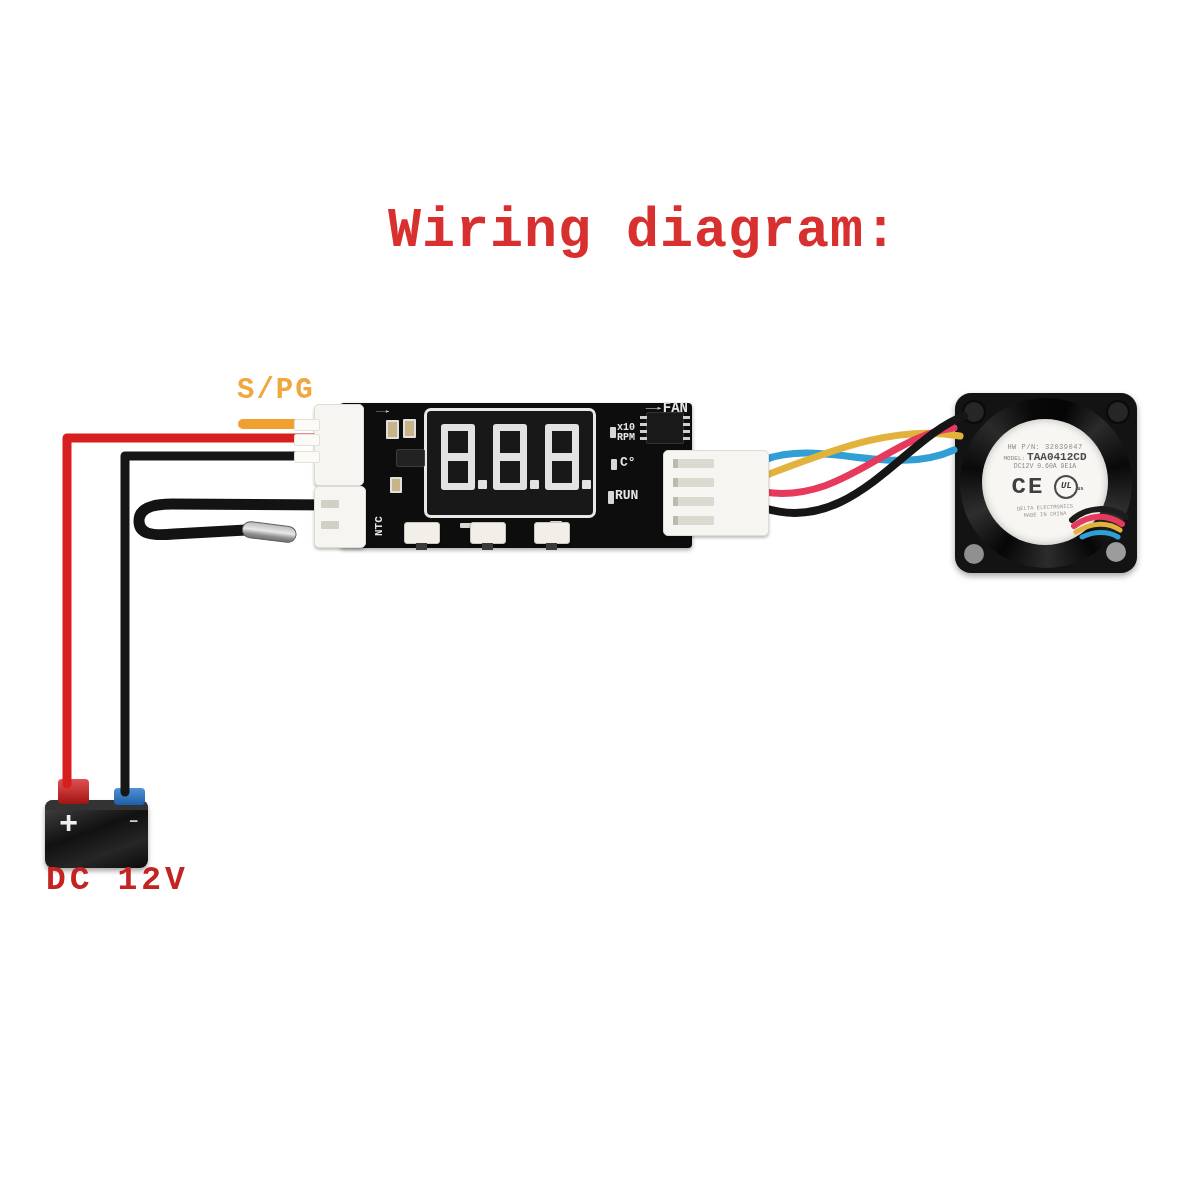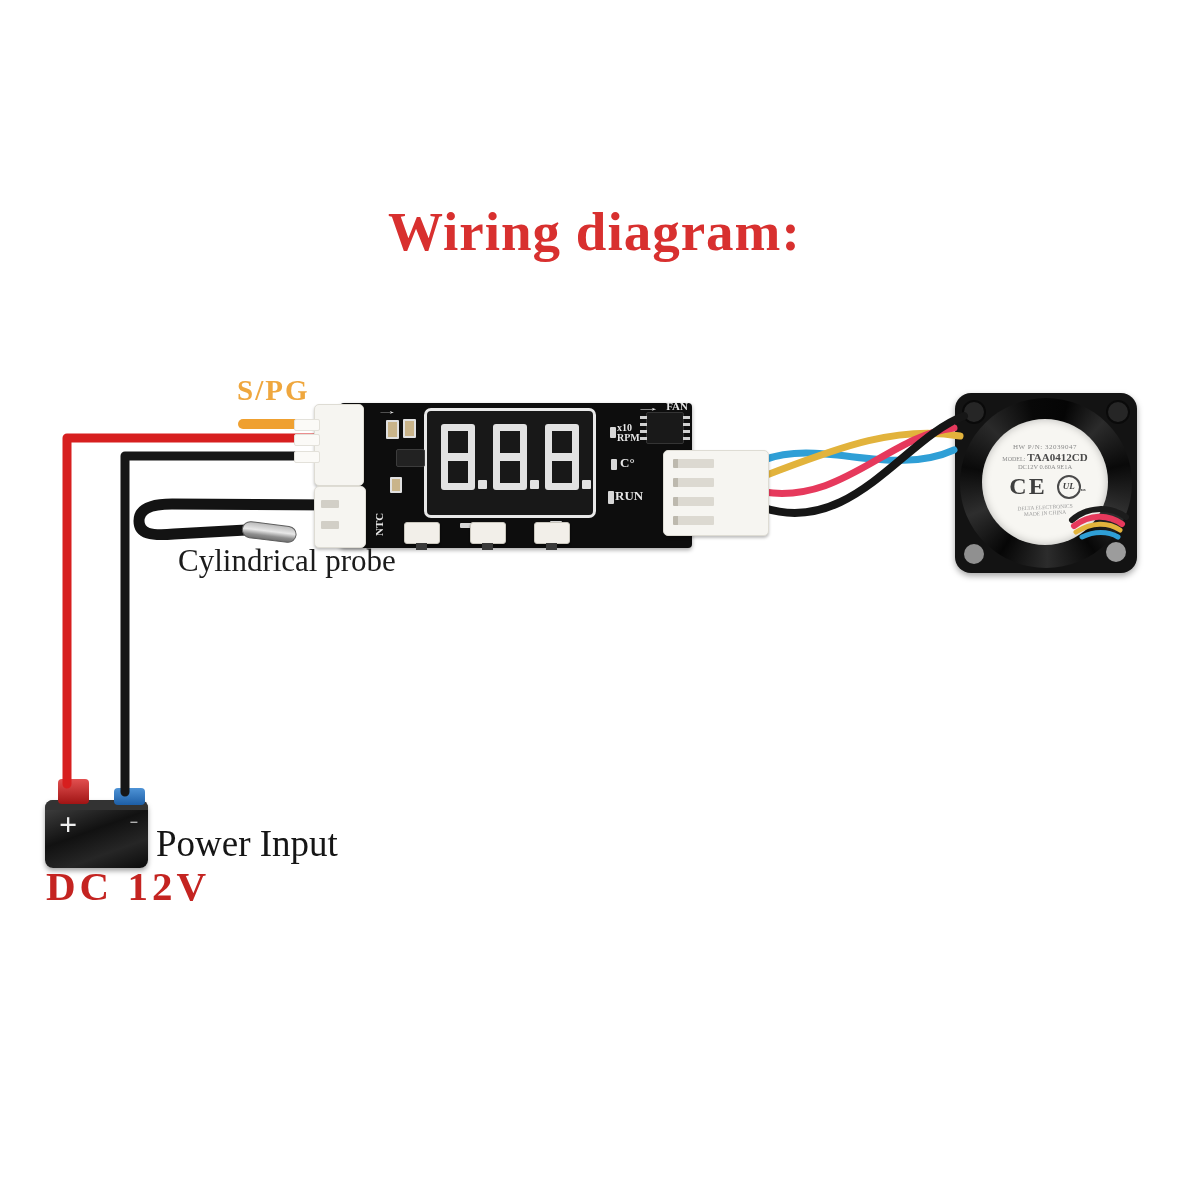--- a/index.html
+++ b/index.html
@@ -1,36 +1,36 @@
 <!DOCTYPE html>
 <html><head>
 <meta charset="utf-8">
 <style>
   html,body{margin:0;padding:0;background:#fff;}
   #canvas{position:relative;width:1200px;height:904px;background:#ffffff;overflow:hidden;
-          font-family:Liberation Serif, serif;}
+          font-family:Liberation Mono, monospace;}
   .abs{position:absolute;}
 
   
   .title{left:388px;top:200px;font-size:55px;font-weight:800;color:#d8302f;letter-spacing:1px;z-index:20;}
   .spg{left:237px;top:374px;font-size:29px;font-weight:800;color:#efa73e;letter-spacing:2px;z-index:20;text-align:right;}
   .probe-label{left:178px;top:543px;font-size:31px;color:#1b1b1b;z-index:20;}
   .power-label{left:156px;top:822px;font-size:37px;color:#151515;z-index:20;}
-  .dc-label{left:46px;top:862px;font-size:41px;font-weight:800;color:#c42421;letter-spacing:4px;z-index:20;}
+  .dc-label{left:46px;top:862px;font-size:33px;font-weight:800;color:#c42421;letter-spacing:4px;z-index:20;}
   .note{left:363px;width:810px;font-size:31px;font-weight:700;color:#ecc243;z-index:20;}
   .note1{top:728px;}
   .note2{top:778px;}
 
   
   .pcb{left:340px;top:403px;width:352px;height:145px;background:#0d0d0d;border-radius:4px;
        box-shadow:0 2px 4px rgba(0,0,0,.35);z-index:10;}
   .pcb .sk{position:absolute;color:#e6e6e6;font-weight:700;}
   .pin-col{left:10px;top:86px;transform:rotate(-90deg);transform-origin:0 0;font-size:9px;letter-spacing:1px;color:#ddd;white-space:nowrap;}
   .ntc-col{left:33px;top:133px;transform:rotate(-90deg);transform-origin:0 0;font-size:11px;}
-  .fan-sk{right:4px;top:-3px;font-size:11px;padding-left:38px;}
+  .fan-sk{right:4px;top:-3px;font-size:14px;padding-left:38px;}
   .fan-arrow{right:30px;top:-2px;font-size:11px;transform:scaleX(2.4);transform-origin:right center;}
   .tl-arrow{left:36px;top:2px;font-size:10px;color:#dcdcdc;transform:scaleX(2.2);transform-origin:left center;}
   .x10{left:277px;top:20px;font-size:10px;line-height:10px;text-align:left;}
   .cdeg{left:280px;top:52px;font-size:13px;}
   .run{left:275px;top:85px;font-size:13px;}
 
   
   .display{position:absolute;left:84px;top:5px;width:172px;height:110px;background:#181818;
            border:3px solid #e8e8e8;border-radius:7px;box-sizing:border-box;
            display:flex;justify-content:center;align-items:flex-start;gap:18px;padding-top:13px;}
@@ -97,22 +97,20 @@
 
   svg.wires{left:0;top:0;z-index:5;pointer-events:none;}
 </style>
 </head>
 <body>
 
 <div id="canvas">
 
   <div class="abs title">Wiring diagram:</div>
   <div class="abs spg">S/PG</div>
-  <div class="abs probe-label">Cylindrical probe</div>
-  <div class="abs power-label">Power Input</div>
   <div class="abs dc-label">DC 12V</div>
 
   <div class="abs fan">
     <div class="rotor"></div>
     <div class="hole tl"></div>
     <div class="hole tr"></div>
     <div class="hole bl"></div>
     <div class="hole br"></div>
     <div class="fan-label">
       <div class="fl-pn">HW P/N: 32039047</div>

